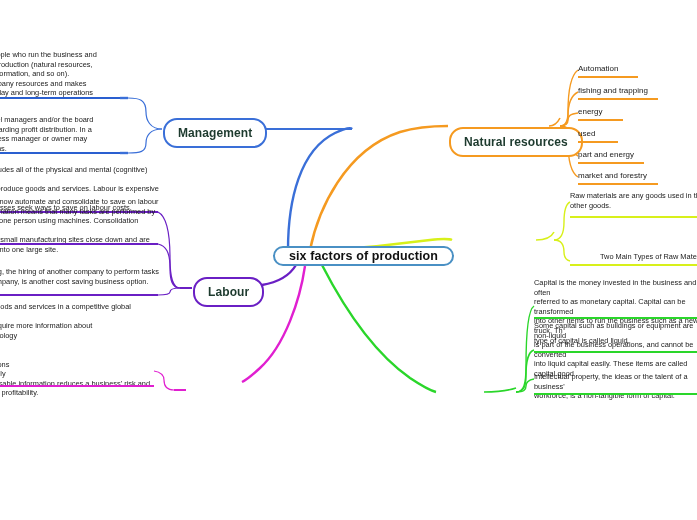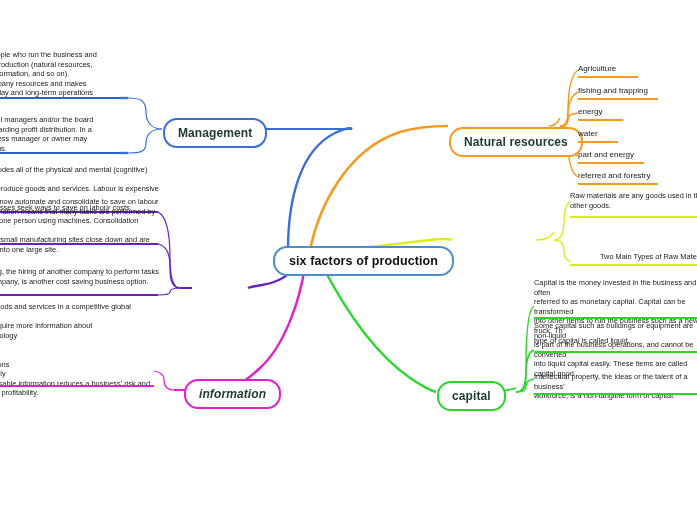--- a/index.html
+++ b/index.html
@@ -37,21 +37,21 @@
     justify-content: center;
     font-weight: bold;
     color: #1d3a2e;
     white-space: nowrap;
     letter-spacing: 0.1px;
   }
   .node.center {
     border: 2px solid #4a90c4;
     font-size: 12.5px;
     padding: 0 14px;
-    height: 30px;
+    height: 20px;
     color: #111111;
   }
   .node.branch {
     border-width: 2px;
     border-style: solid;
     font-size: 12px;
     height: 30px;
     padding: 0 13px;
   }
   .node.branch.mgmt   { border-color: #3a6fd8; }
@@ -139,61 +139,58 @@
   </svg>
 
   <div class="node center" style="left:273px; top:246px;">
     <span>six factors of production</span>
   </div>
 
   <div class="node branch mgmt" style="left:163px; top:118px;">
     <span>Management</span>
   </div>
 
-
-  <div class="node branch info" style="left:184px; top:379px;">
-    <span>information</span>
-  </div>
+  <div class="node branch labour" style="left:193px; top:277px;">
+    <span>Labour</span>
+  </div>
+
 
   <div class="node branch nat" style="left:449px; top:115px;margin-top:12px;">
     <span>Natural resources</span>
   </div>
 
 
-  <div class="node branch cap" style="left:437px; top:381px;">
-    <span>capital</span>
-  </div>
 
   <div class="leaf" style="left:578px; top:63px;">
-    <span>Agriculture</span>
+    <span>Automation</span>
   </div>
   <div class="leafline" style="left:578px; top:76px; width:60px;"></div>
 
   <div class="leaf" style="left:578px; top:85px;text-align:right;">
     <span>fishing and trapping</span>
   </div>
   <div class="leafline" style="left:578px; top:98px; width:80px;"></div>
 
   <div class="leaf" style="left:578px; top:106px;">
     <span>energy</span>
   </div>
   <div class="leafline" style="left:578px; top:119px; width:45px;"></div>
 
   <div class="leaf" style="left:578px; top:128px;">
-    <span>water</span>
+    <span>used</span>
   </div>
   <div class="leafline" style="left:578px; top:141px; width:40px;"></div>
 
   <div class="leaf" style="left:578px; top:149px;">
     <span>part and energy</span>
   </div>
   <div class="leafline" style="left:578px; top:162px; width:66px;"></div>
 
   <div class="leaf" style="left:578px; top:170px;">
-    <span>referred and forestry</span>
+    <span>market and forestry</span>
   </div>
   <div class="leafline" style="left:578px; top:183px; width:80px;"></div>
 
   <div class="textblock" style="left:-22px; top:50px; width:145px;">he people who run the business and
 rs of production (natural resources,
 ital, information, and so on).
 s company resources and makes
 ay-to-day and long-term operations</div>
   <div class="tb-underline blue" style="left:-22px; top:97px; width:142px;"></div>
 

